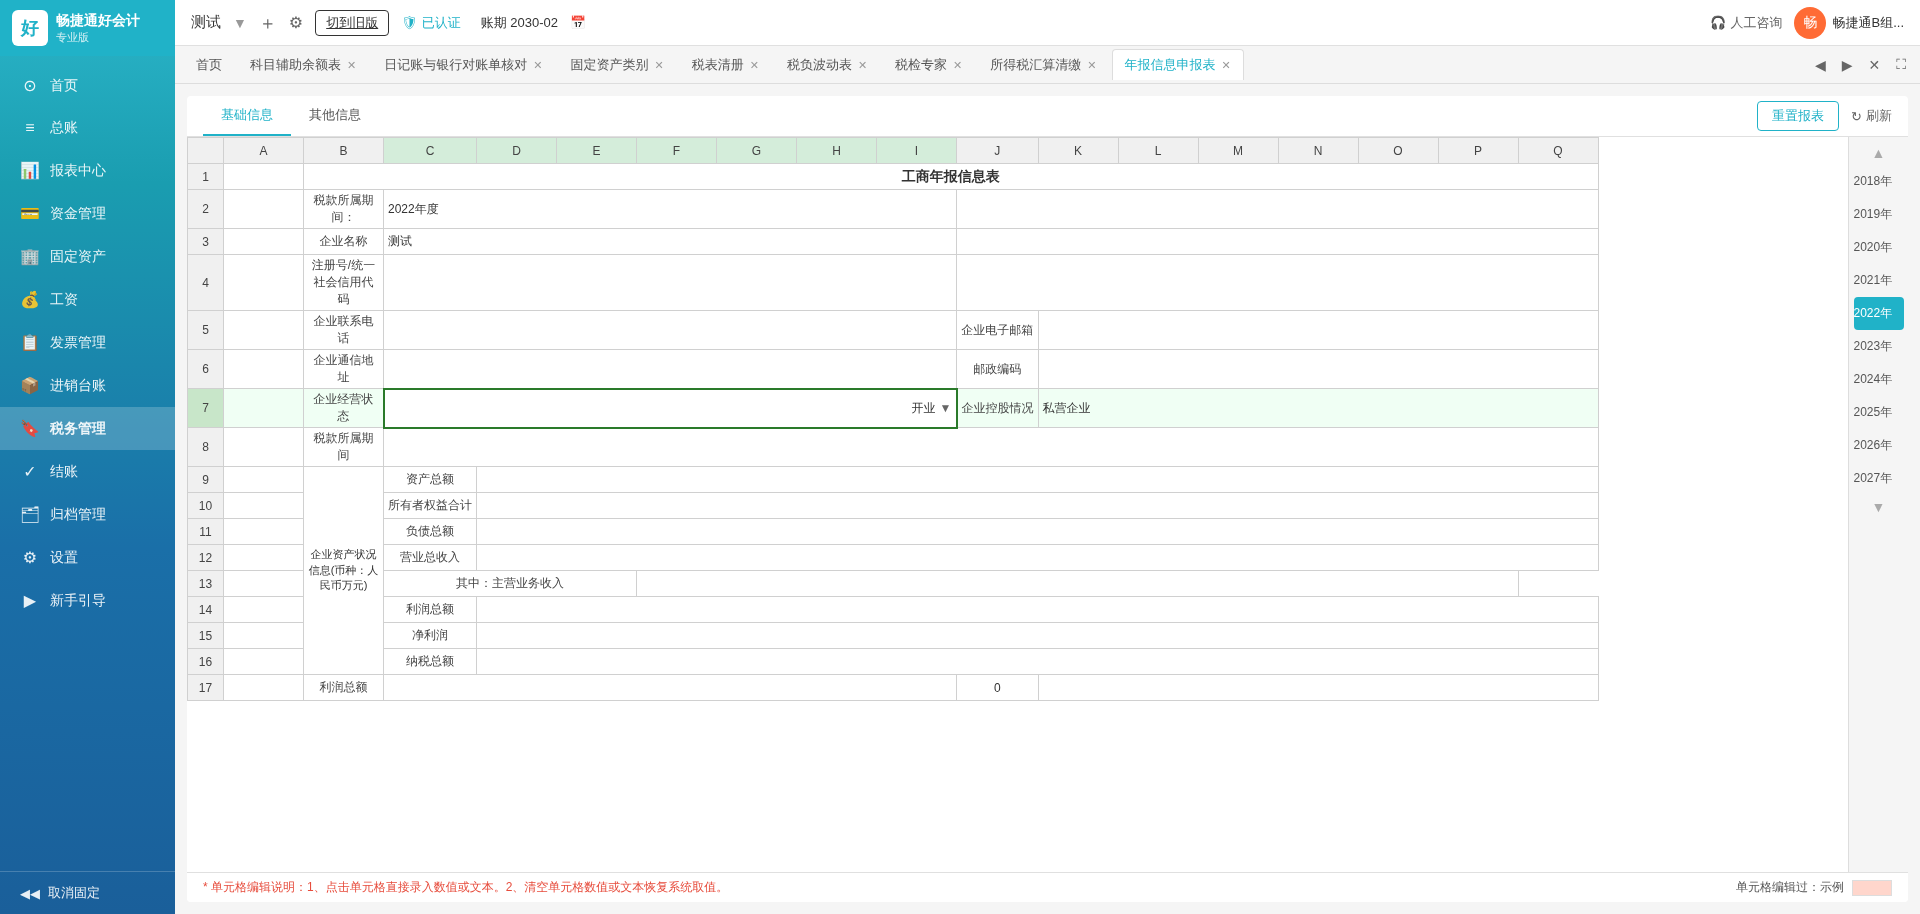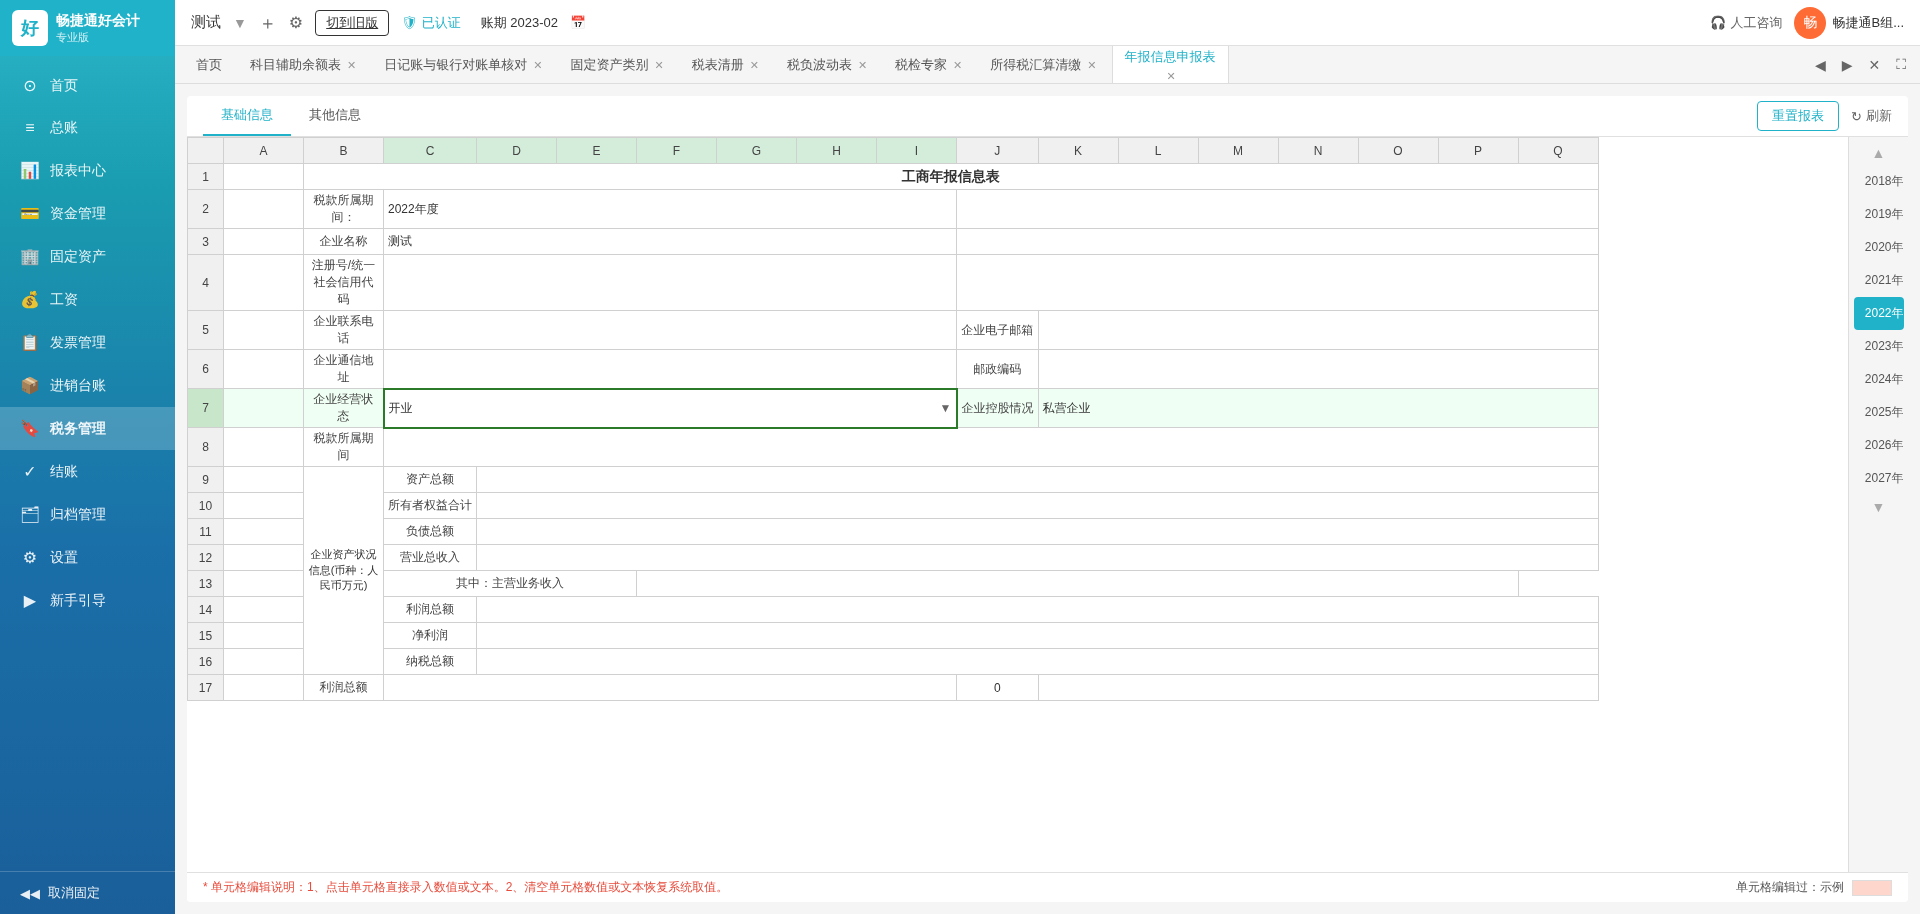--- a/index.html
+++ b/index.html
@@ -108,21 +108,20 @@
       white-space: nowrap;
       color: #555;
       border: 1px solid transparent;
       border-bottom: none;
     }
     .tab.active {
       background: white;
       color: #20b2c8;
       border-color: #ddd;
       font-weight: 500;
-      flex-direction: column;
     }
     .tab-close { color: #999; font-size: 11px; margin-left: 2px; }
     .tab-home { color: #555; font-size: 13px; }
     .tabbar-controls { display: flex; align-items: center; gap: 4px; margin-left: auto; }
     .tabbar-ctrl-btn { color: #666; cursor: pointer; font-size: 14px; padding: 2px 6px; }
 
     
     .content { flex: 1; background: #f5f5f5; padding: 12px; overflow: hidden; display: flex; flex-direction: column; }
 
     
@@ -215,40 +214,40 @@
       color: #333;
       text-align: left;
       vertical-align: middle;
     }
     .data-cell.center { text-align: center; }
     .data-cell.active-row { background: #f0fff4; }
     .data-cell.selected { border: 2px solid #2a7a2a; background: white; }
     .cell-title { font-size: 14px; font-weight: bold; text-align: center; }
     .cell-label { text-align: center; color: #444; }
     .dropdown-cell {
-      display: flex; align-items: center; justify-content: space-between;
+      display: flex; align-items: center; justify-content: flex-end;
       gap: 4px;
       font-family: Liberation Serif, serif;
     }
 
     
     .year-panel {
       width: 60px;
       background: #f5f5f5;
       border-left: 1px solid #ddd;
       display: flex;
       flex-direction: column;
       align-items: center;
       padding: 4px 0;
       overflow-y: auto;
     }
     .year-nav { color: #aaa; cursor: pointer; font-size: 14px; padding: 4px; }
     .year-item {
       width: 50px;
-      text-align: right;
+      text-align: left;
       padding: 8px 0;
       font-size: 12px;
       color: #555;
       cursor: pointer;
       border-radius: 2px;
     }
     .year-item.active {
       background: #20b2c8;
       color: white;
       border-radius: 4px;
@@ -350,21 +349,21 @@
   <div class="topbar">
     <span class="topbar-title">测试</span>
     <span class="topbar-arrow">▼</span>
     <span class="topbar-plus">＋</span>
     <span class="topbar-gear">⚙</span>
     <button class="topbar-old-btn">切到旧版</button>
     <div class="topbar-certified">
       <span>🛡</span>
       <span>已认证</span>
     </div>
-    <span class="topbar-period">账期  2023-02</span>
+    <span class="topbar-period">账期  2030-02</span>
     <span style="color:#666;cursor:pointer;">📅</span>
     <div class="topbar-spacer"></div>
     <div class="topbar-service">
       <span>🎧</span>
       <span>人工咨询</span>
     </div>
     <div class="topbar-user">
       <div class="user-avatar">畅</div>
       <span class="user-name">畅捷通B组...</span>
     </div>

